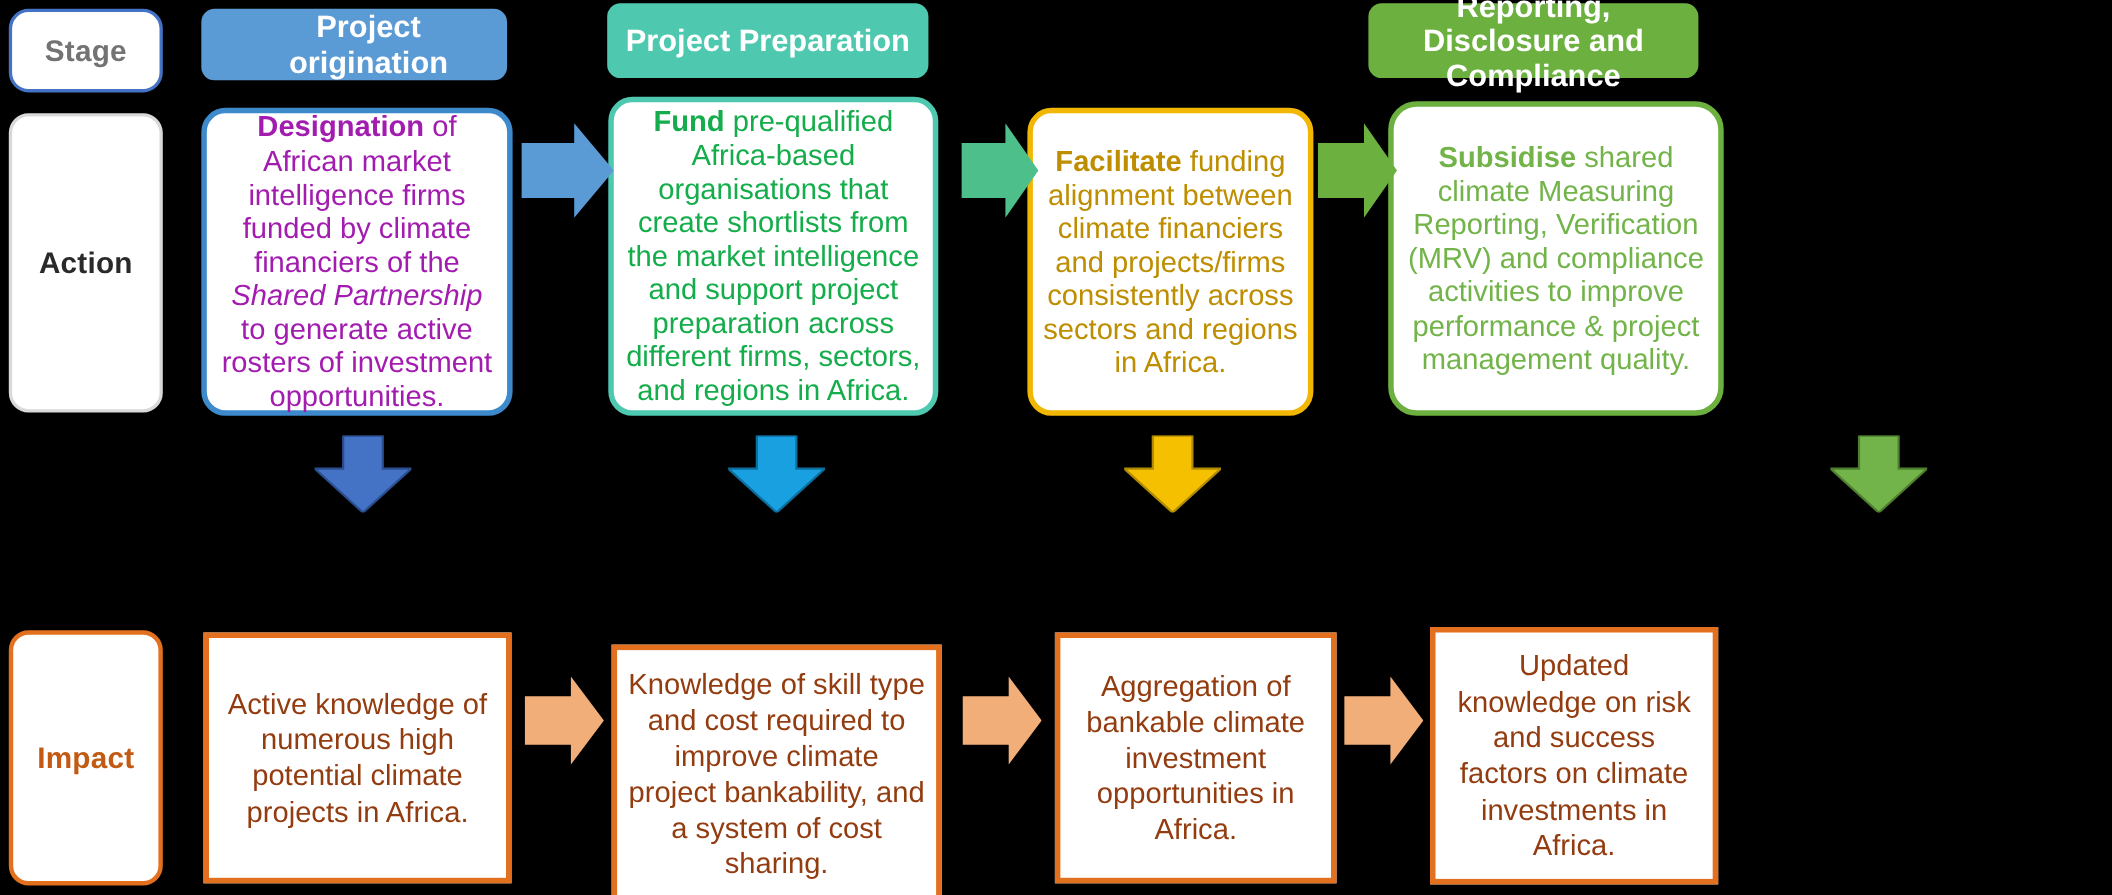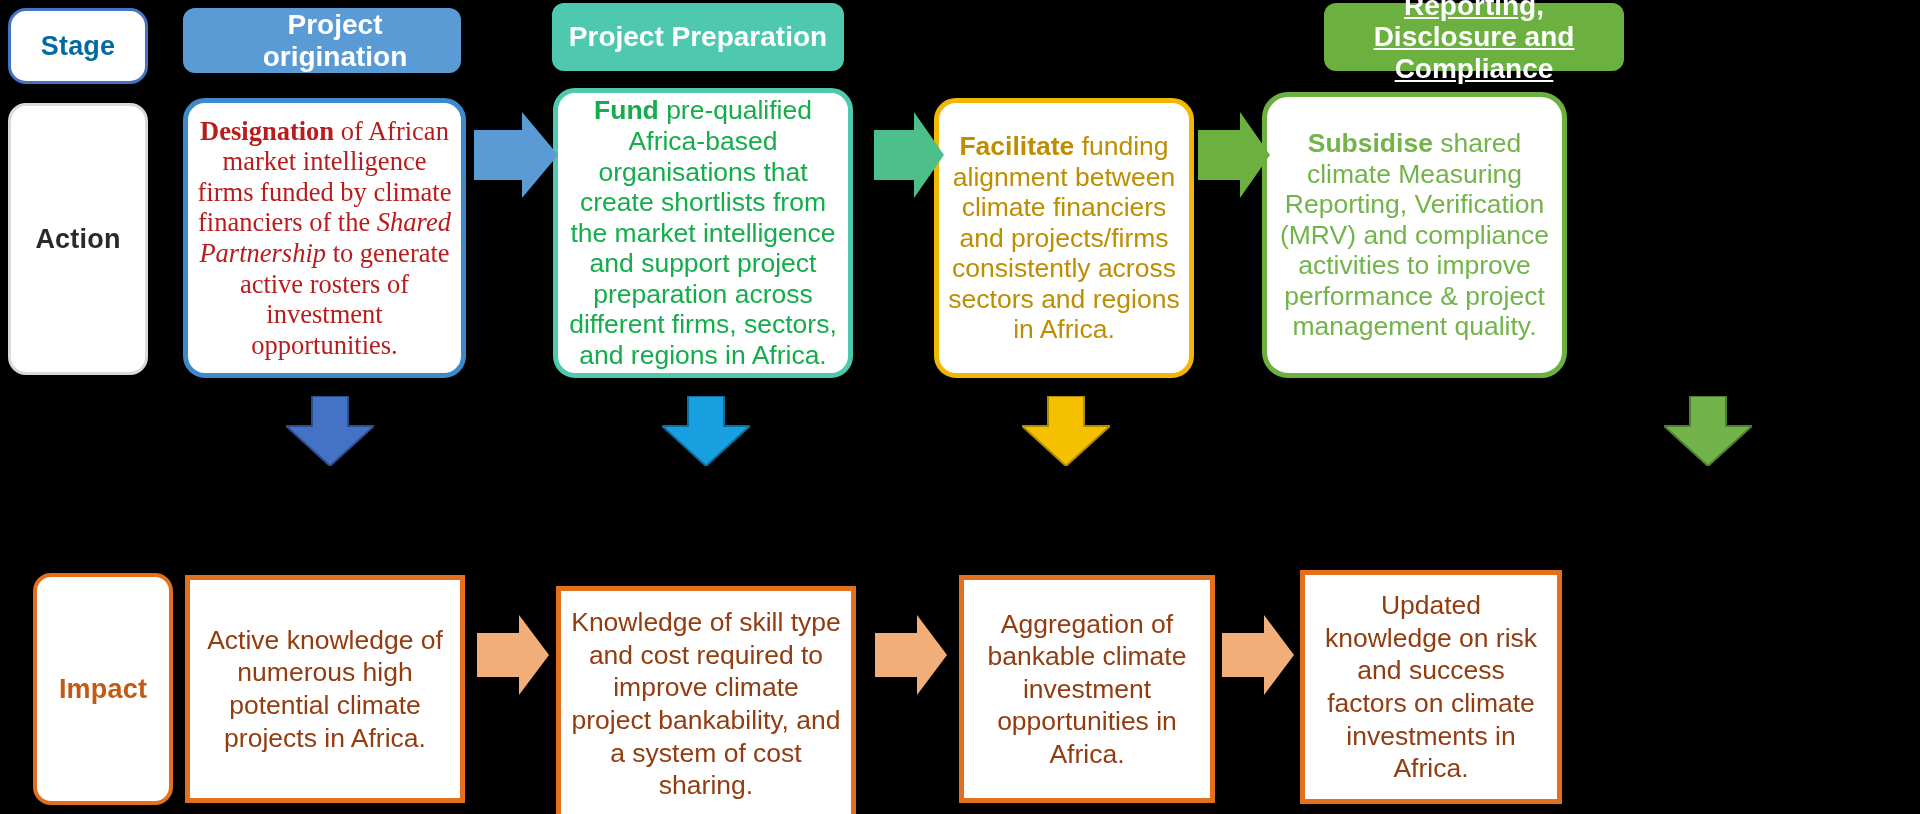--- a/index.html
+++ b/index.html
@@ -83,47 +83,47 @@
     position:absolute;
   }
   .arrow-right svg, .arrow-down svg{display:block;width:100%;height:100%;}
   .arrow-down{position:absolute;}
 </style>
 </head>
 <body>
 
 <div id="stage">
 
-  <div class="chip rowlabel" style="left:8px;top:8px;width:140px;height:76px;border:3px solid #4472C4;color:#0369a1;">
+  <div class="chip rowlabel" style="left:8px;top:8px;width:140px;height:76px;border:3px solid #4472C4;color:#737373;">
     <span>Stage</span>
   </div>
 
   <div class="chip rowlabel" style="left:8px;top:103px;width:140px;height:272px;border:3px solid #D9D9D9;color:#2A2A2A;">
     <span>Action</span>
   </div>
 
-  <div class="chip rowlabel" style="left:8px;top:573px;width:140px;height:232px;border:4px solid #E2701E;color:#C35A13;margin-left:25px;">
+  <div class="chip rowlabel" style="left:8px;top:573px;width:140px;height:232px;border:4px solid #E2701E;color:#C35A13;">
     <span>Impact</span>
   </div>
 
   <div class="chip header-pill" style="left:183px;top:8px;width:278px;height:65px;background:#5B9BD5;padding-left:36px;">
     <span>Project origination</span>
   </div>
 
   <div class="chip header-pill" style="left:552px;top:3px;width:292px;height:68px;background:#4EC9B0;">
     <span>Project Preparation</span>
   </div>
 
 
-  <div class="chip header-pill" style="left:1324px;top:3px;width:300px;height:68px;background:#6CB13F;text-decoration:underline;">
+  <div class="chip header-pill" style="left:1244px;top:3px;width:300px;height:68px;background:#6CB13F;">
     <span>Reporting, Disclosure and Compliance</span>
   </div>
 
   <div class="action-card" style="left:183px;top:98px;width:283px;height:280px;border-color:#3C8ACB;">
-    <p style="color:#b91c1c;font-family:Liberation Serif, serif;">
+    <p style="color:#a21caf;">
       <b>Designation</b><span> of African market intelligence firms funded by climate financiers of the </span><i>Shared Partnership</i><span> to generate active rosters of investment opportunities.</span>
     </p>
   </div>
 
   <div class="action-card" style="left:553px;top:88px;width:300px;height:290px;border-color:#4EC9B0;">
     <p style="color:#15AD4B;">
       <b>Fund</b><span> pre-qualified Africa-based organisations that create shortlists from the market intelligence and support project preparation across different firms, sectors, and regions in Africa.</span>
     </p>
   </div>
 

